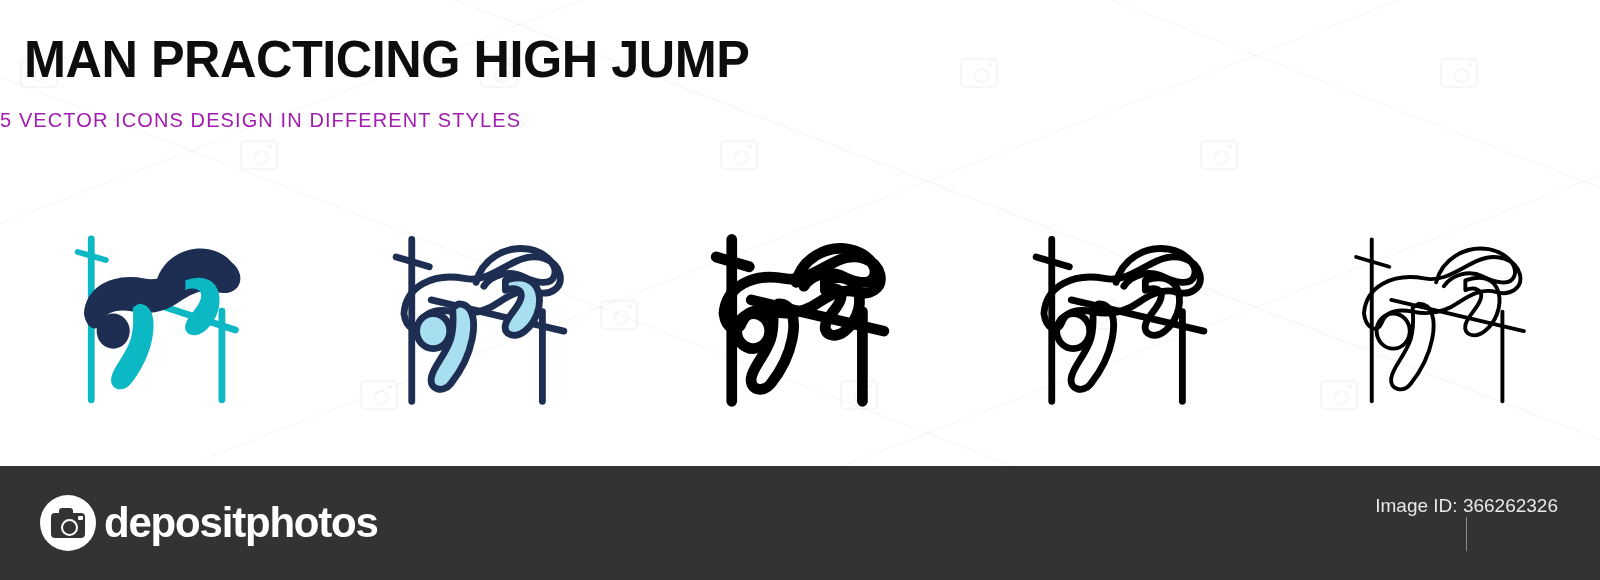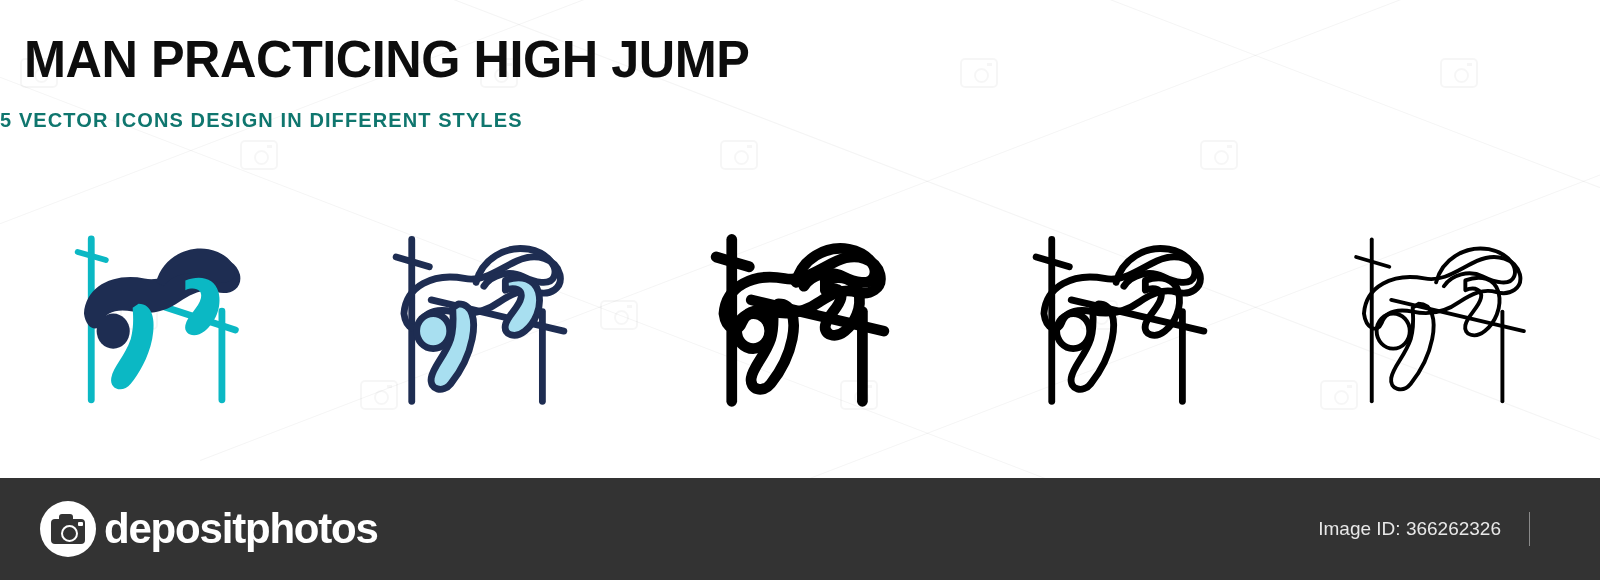--- a/index.html
+++ b/index.html
@@ -73,22 +73,22 @@
     font-weight: bold;
     color: #0d0d0d;
     letter-spacing: -0.5px;
     font-stretch: condensed;
     transform: scaleX(0.97);
   }
   .subtitle {
     margin: 0;
     padding-top: 22px;
     font-size: 20px;
-    font-weight: bold;
-    color: #0f766e;
+    font-weight: normal;
+    color: #a21caf;
     letter-spacing: 1.1px;
   }
 
   
   .icon-row {
     position: absolute;
     top: 200px;
     left: 0;
     right: 0;
     height: 230px;
@@ -109,21 +109,21 @@
     height: 195px;
     display: block;
   }
 
   
   .footer {
     position: absolute;
     left: 0;
     bottom: 0;
     width: 1600px;
-    height: 102px;
+    height: 114px;
     background: #333333;
     z-index: 3;
     display: flex;
     align-items: center;
   }
   .brand {
     display: flex;
     align-items: center;
     margin-left: 40px;
   }
@@ -178,20 +178,21 @@
     letter-spacing: -1.2px;
     margin-left: 8px;
   }
   .footer-right {
     margin-left: auto;
     margin-right: 42px;
     display: flex;
     align-items: center;
     color: #e8e8e8;
     font-size: 19px;
+    flex-direction: column;
   }
   .footer-divider {
     width: 1px;
     height: 34px;
     background: #8a8a8a;
     margin: 0 28px;
   }
   .image-id { white-space: nowrap; }
   .site-url { white-space: nowrap; }
 </style>

